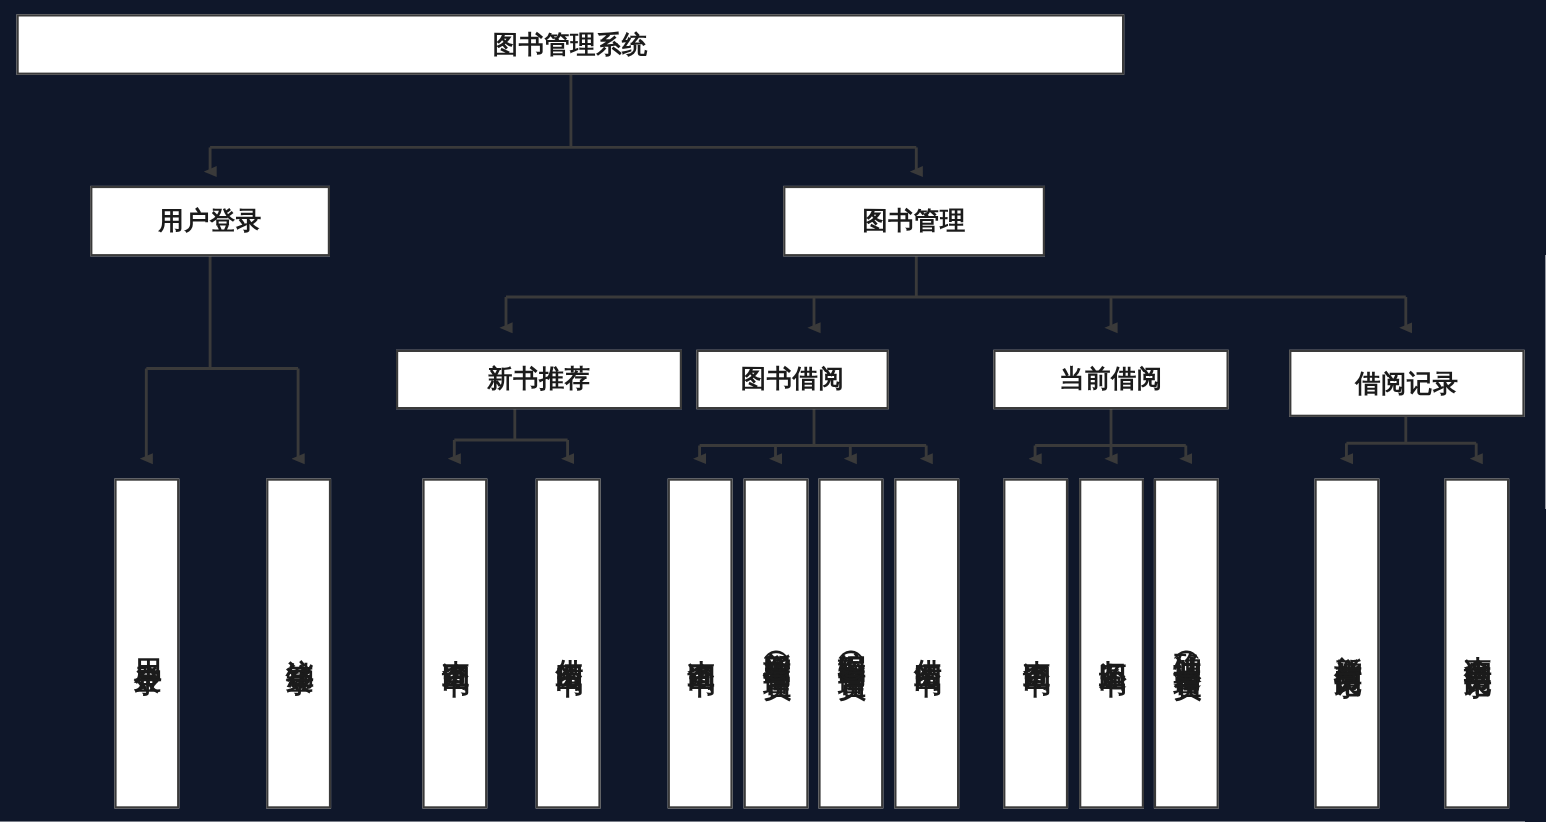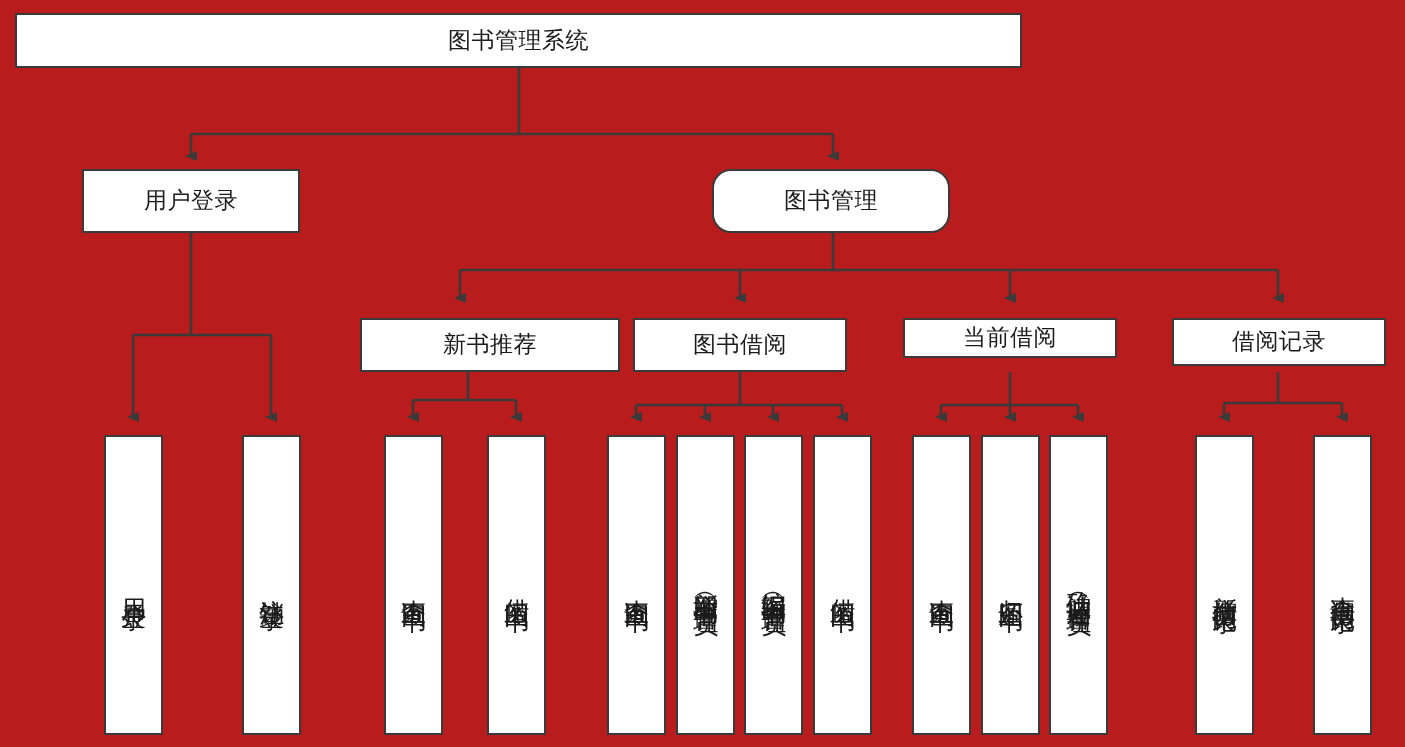--- a/index.html
+++ b/index.html
@@ -7,22 +7,23 @@
     padding: 0;
     background: #ffffff;
   }
   body {
     font-family: "Liberation Sans", "DejaVu Sans", sans-serif;
   }
   #canvas {
     position: relative;
     width: 1405px;
     height: 747px;
-    background: #b91c1c;
+    background: #0f172a;
     overflow: hidden;
+    font-weight: bold;
   }
   svg#edges {
     position: absolute;
     left: 0;
     top: 0;
     width: 1405px;
     height: 747px;
     pointer-events: none;
   }
   .node {
@@ -123,34 +124,34 @@
     </g>
   </svg>
 
   <div class="node horizontal" style="left:15px; top:13px; width:1007px; height:55px;">
     <span class="label">图书管理系统</span>
   </div>
 
   <div class="node horizontal" style="left:82px; top:169px; width:218px; height:64px;">
     <span class="label">用户登录</span>
   </div>
-  <div class="node horizontal" style="left:712px; top:169px; width:238px; height:64px;border-radius:19px;">
+  <div class="node horizontal" style="left:712px; top:169px; width:238px; height:64px;">
     <span class="label">图书管理</span>
   </div>
 
   <div class="node horizontal" style="left:360px; top:318px; width:260px; height:54px;">
     <span class="label">新书推荐</span>
   </div>
-  <div class="node horizontal" style="left:633px; top:318px; width:214px; height:54px;">
+  <div class="node horizontal" style="left:633px; top:318px; width:175px; height:54px;">
     <span class="label">图书借阅</span>
   </div>
-  <div class="node horizontal" style="left:903px; top:318px; width:214px; height:40px;">
+  <div class="node horizontal" style="left:903px; top:318px; width:214px; height:54px;">
     <span class="label">当前借阅</span>
   </div>
-  <div class="node horizontal" style="left:1172px; top:318px; width:214px; height:48px;">
+  <div class="node horizontal" style="left:1172px; top:318px; width:214px; height:61px;">
     <span class="label">借阅记录</span>
   </div>
 
   <div class="node vertical" style="left:104px; top:435px; width:59px; height:300px;">
     <span class="vtext">用户登录</span>
   </div>
   <div class="node vertical" style="left:242px; top:435px; width:59px; height:300px;">
     <span class="vtext">注销登录</span>
   </div>
 

